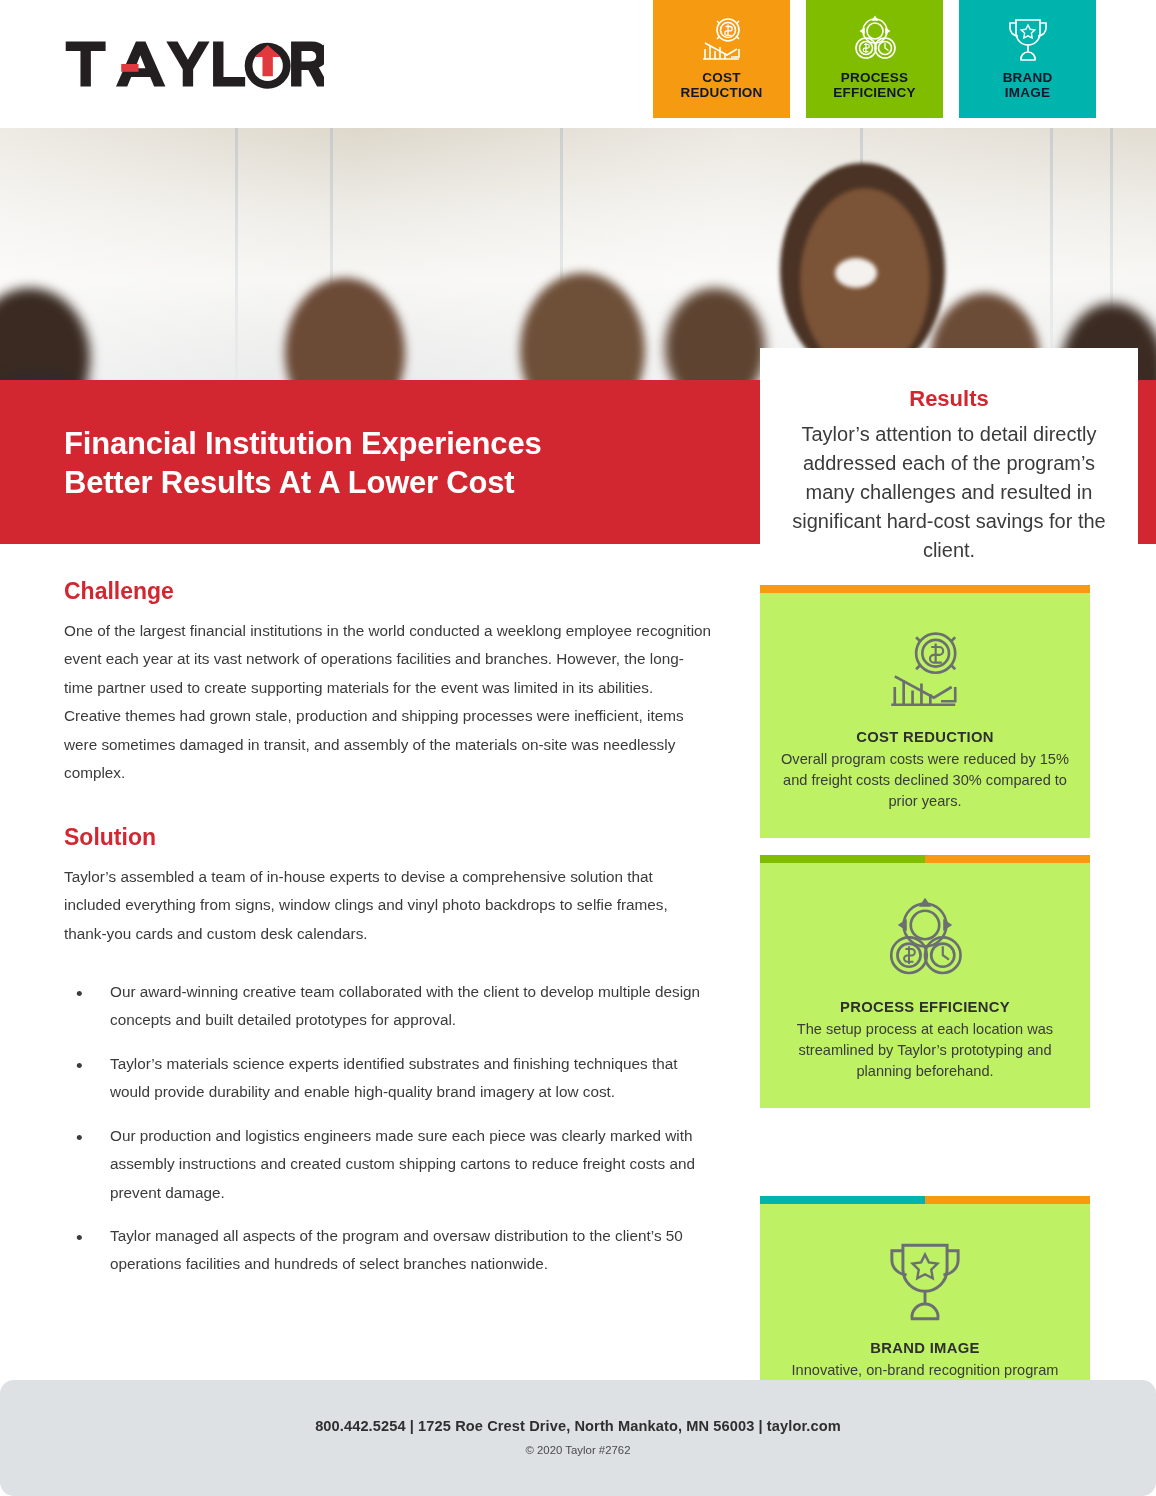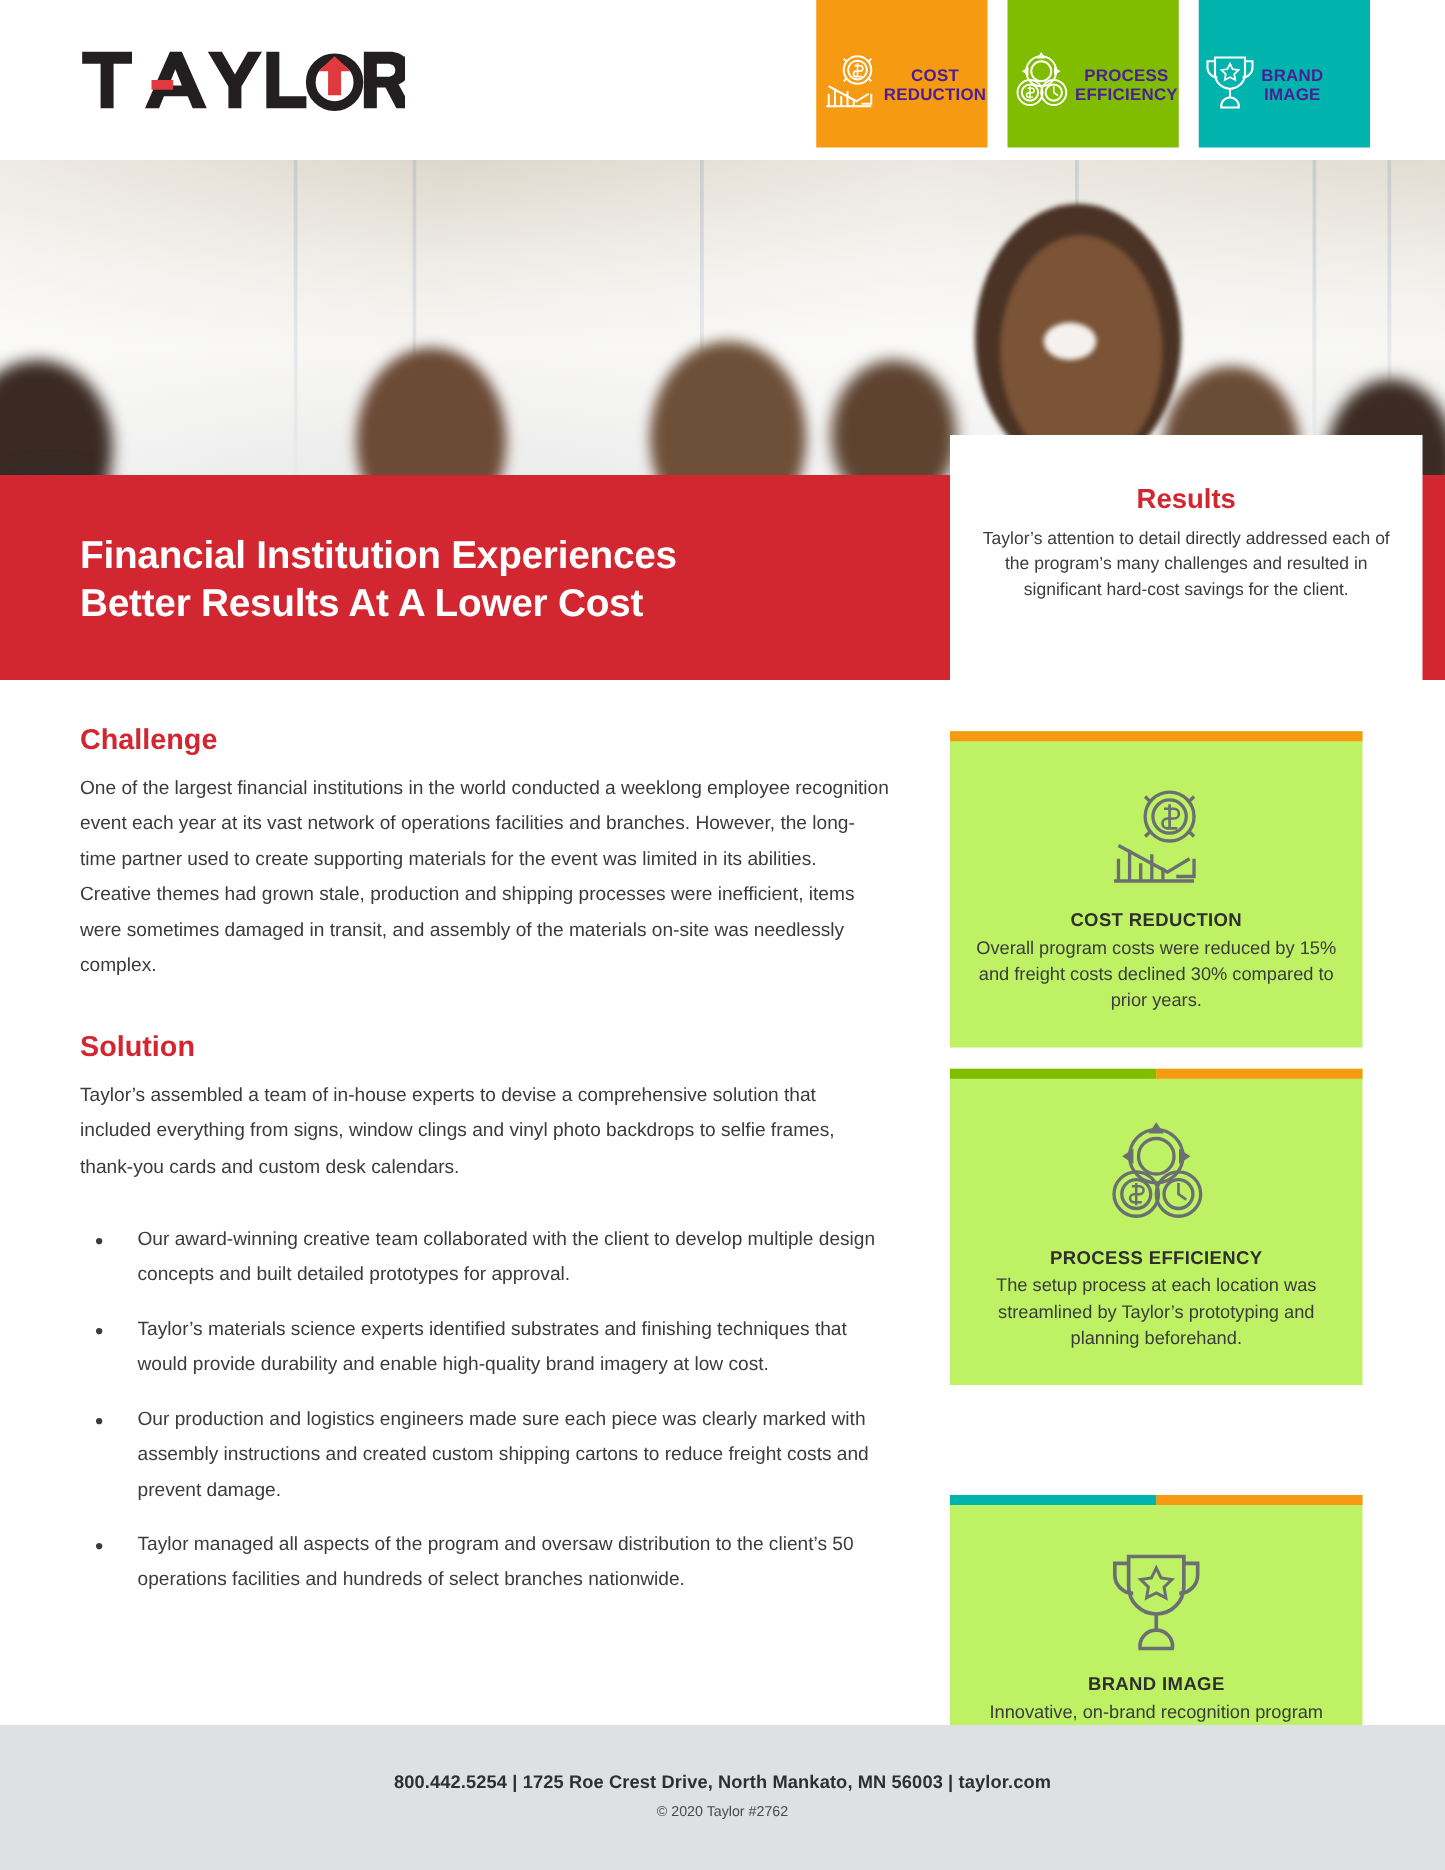--- a/index.html
+++ b/index.html
@@ -12,24 +12,24 @@
     color:#3b3b3b;
   }
 
   
   .header { position:absolute; left:0; top:0; width:1156px; height:128px; background:#fff; }
   .logo { position:absolute; left:64px; top:38px; height:52px; }
 
   .badges { position:absolute; right:0; top:0; display:flex; gap:16px; padding-right:60px; }
   .badge {
     width:137px; height:118px;
-    display:flex; 
+    display:flex; flex-direction:column;
     align-items:center; justify-content:flex-start;
     padding-top:14px;
-    color:#4c1d95;
+    color:#0f172a;
   }
   .badge .b-icon { height:52px; display:flex; align-items:center; justify-content:center; }
   .badge .b-label {
     font-size:13.5px; font-weight:bold; line-height:1.12;
     text-align:center; letter-spacing:.2px; margin-top:4px;
   }
 
   
   .hero { position:absolute; left:0; top:128px; width:1156px; height:252px; overflow:hidden; background:#e9edf0; }
   .hero-bg {
@@ -52,21 +52,21 @@
     letter-spacing:-.2px;
   }
 
   
   .results-card {
     position:absolute; left:760px; top:348px; width:378px; height:215px;
     background:#fff; padding:38px 22px 0;
     text-align:center;
   }
   .results-title { color:#D22630; font-size:22px; font-weight:bold; margin-bottom:8px; }
-  .results-body { font-size:14px; line-height:1.45; color:#3b3b3b; }
+  .results-body { font-size:20px; line-height:1.45; color:#3b3b3b; }
 
   
   .content { position:absolute; left:64px; top:578px; width:648px; }
   .sec-head { color:#D22630; font-size:23px; font-weight:bold; margin-bottom:12px; }
   .sec-body { font-size:15.3px; line-height:1.86; color:#3b3b3b; }
   .gap { height:36px; }
 
   ul.bullets { list-style:none; margin-top:30px; }
   ul.bullets li {
     position:relative; padding-left:46px; margin-bottom:15px;
@@ -79,21 +79,21 @@
 
   
   .side-card { position:absolute; left:760px; width:330px; background:#bef264; }
   .card-bar { display:flex; height:8px; }
   .card-inner { padding:26px 20px 26px; text-align:center; }
   .card-icon { height:104px; display:flex; align-items:center; justify-content:center; }
   .card-title { font-size:14.8px; font-weight:bold; color:#2f2f2f; letter-spacing:.3px; margin:6px 0 4px; }
   .card-body { font-size:14.6px; line-height:1.45; color:#3b3b3b; }
 
   
-  .footer { position:absolute; left:0; top:1380px; width:1156px; height:116px; background:#DDE1E3; }
+  .footer { position:absolute; left:0; top:1380px; width:1156px; height:116px; background:#DDE1E3;border-radius:14px; }
   .footer-main {
     text-align:center; font-size:14.6px; font-weight:bold; color:#2f2f2f;
     padding-top:38px; letter-spacing:.1px;
   }
   .footer-sub { text-align:center; font-size:11.4px; color:#4a4a4a; padding-top:10px; }
 </style>
 </head>
 <body>
 
 <div class="header">

